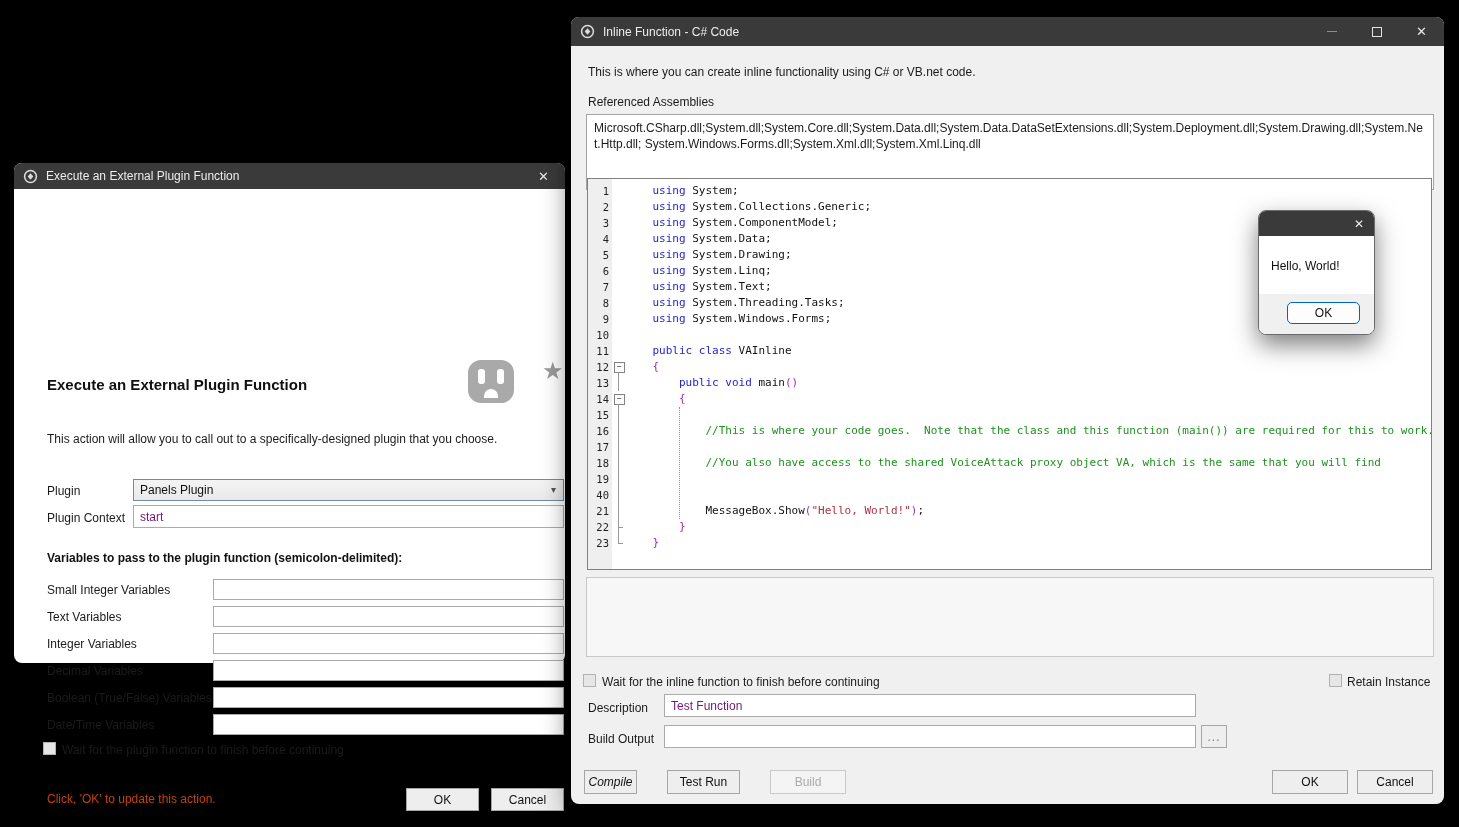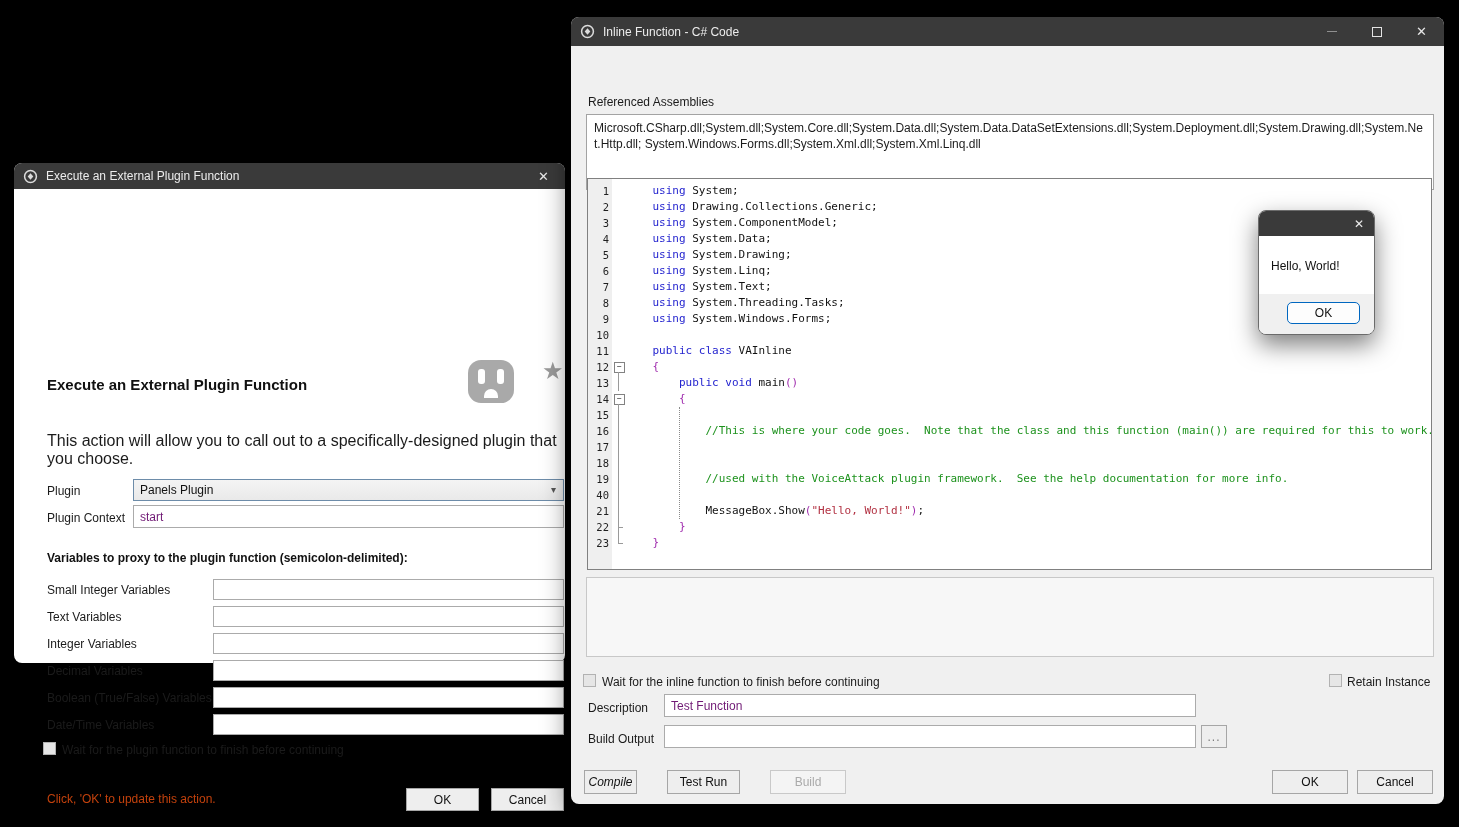--- a/index.html
+++ b/index.html
@@ -13,21 +13,21 @@
   .titlebar .title { margin-left:8px; white-space:nowrap; }
   .tb-btn { color:#e8e8e8; font-size:13px; line-height:1; cursor:default; }
 
   
   .va-icon { width:15px; height:15px; margin-left:9px; flex:0 0 auto; }
 
   
   #left-window { left:14px; top:163px; width:551px; height:500px; background:#fff; }
   #left-window .titlebar { height:26px; }
   .dlg-heading { position:absolute; left:33px; top:213px; font-size:15px; font-weight:bold; color:#111; }
-  .dlg-desc { position:absolute; left:33px; top:269px; font-size:16px; color:#1b1b1b; }
+  .dlg-desc { position:absolute; left:33px; top:269px; font-size:12px; color:#1b1b1b; }
 
   .outlet-icon { position:absolute; left:454px; top:197px; width:46px; height:43px;
                  background:#a9a9a9; border-radius:13px; }
   .outlet-slot { position:absolute; top:9px; width:7px; height:15px; background:#fff; border-radius:3px; }
   .outlet-mouth { position:absolute; left:16px; bottom:5px; width:14px; height:9px; background:#fff;
                   border-radius:7px 7px 0 0; }
   .star-icon { position:absolute; left:528px; top:194px; font-size:24px; color:#9b9b9b; }
 
   .fld-label { position:absolute; font-size:12px; color:#1b1b1b; }
   .txt-input { position:absolute; background:#fff; border:1px solid #ababab; font-size:12px;
@@ -127,21 +127,21 @@
 
   <div class="fld-label" style="left:33px; top:321px;">Plugin</div>
   <div class="combo" style="left:119px; top:316px; width:431px; height:22px;">
     <span>Panels Plugin</span>
     <span class="arrow">▾</span>
   </div>
 
   <div class="fld-label" style="left:33px; top:348px;">Plugin Context</div>
   <input class="txt-input" style="left: 119px; top: 342px; width: 431px; height: 23px;" value="start">
 
-  <div class="vars-heading">Variables to proxy to the plugin function (semicolon-delimited):</div>
+  <div class="vars-heading">Variables to pass to the plugin function (semicolon-delimited):</div>
 
   <div id="variable-rows">
       <div class="fld-label" style="left: 33px; top: 420px;">Small Integer Variables</div>
       <input class="txt-input" style="left: 199px; top: 416px; width: 351px; height: 21px;">
       <div class="fld-label" style="left: 33px; top: 447px;">Text Variables</div>
       <input class="txt-input" style="left: 199px; top: 443px; width: 351px; height: 21px;">
       <div class="fld-label" style="left: 33px; top: 474px;">Integer Variables</div>
       <input class="txt-input" style="left: 199px; top: 470px; width: 351px; height: 21px;">
       <div class="fld-label" style="left: 33px; top: 501px;">Decimal Variables</div>
       <input class="txt-input" style="left: 199px; top: 497px; width: 351px; height: 21px;">
@@ -172,35 +172,36 @@
         </span>
       <span class="cap-btn">
           <span class="max-glyph"></span>
         </span>
       <span class="cap-btn">
           <span class="x-glyph">✕</span>
         </span>
     </span>
   </div>
 
+  <div class="intro-text">This is where you can create inline functionality using C# or VB.net code.</div>
   <div class="ra-label">Referenced Assemblies</div>
   <div class="ra-box">Microsoft.CSharp.dll;System.dll;System.Core.dll;System.Data.dll;System.Data.DataSetExtensions.dll;System.Deployment.dll;System.Drawing.dll;System.Net.Http.dll; System.Windows.Forms.dll;System.Xml.dll;System.Xml.Linq.dll</div>
 
   <div class="editor">
     <div class="gutter-bg"></div>
     <div id="code-lines">
         <div class="cl" style="top: 4px;">
           <span class="ln">1</span>
           <span class="fold"></span>
           <span class="code"><span style="color: rgb(17, 17, 17);">    </span><span style="color: rgb(36, 36, 207);">using</span><span style="color: rgb(17, 17, 17);"> System;</span></span>
         </div>
         <div class="cl" style="top: 20px;">
           <span class="ln">2</span>
           <span class="fold"></span>
-          <span class="code"><span style="color: rgb(17, 17, 17);">    </span><span style="color: rgb(36, 36, 207);">using</span><span style="color: rgb(17, 17, 17);"> Drawing.Collections.Generic;</span></span>
+          <span class="code"><span style="color: rgb(17, 17, 17);">    </span><span style="color: rgb(36, 36, 207);">using</span><span style="color: rgb(17, 17, 17);"> System.Collections.Generic;</span></span>
         </div>
         <div class="cl" style="top: 36px;">
           <span class="ln">3</span>
           <span class="fold"></span>
           <span class="code"><span style="color: rgb(17, 17, 17);">    </span><span style="color: rgb(36, 36, 207);">using</span><span style="color: rgb(17, 17, 17);"> System.ComponentModel;</span></span>
         </div>
         <div class="cl" style="top: 52px;">
           <span class="ln">4</span>
           <span class="fold"></span>
           <span class="code"><span style="color: rgb(17, 17, 17);">    </span><span style="color: rgb(36, 36, 207);">using</span><span style="color: rgb(17, 17, 17);"> System.Data;</span></span>
@@ -266,26 +267,25 @@
           <span class="code"><span style="color: rgb(17, 17, 17);">            </span><span style="color: rgb(29, 146, 29);">//This is where your code goes.  Note that the class and this function (main()) are required for this to work.</span></span>
         </div>
         <div class="cl" style="top: 260px;">
           <span class="ln">17</span>
           <span class="fold f-line"></span>
           <span class="code"></span>
         </div>
         <div class="cl" style="top: 276px;">
           <span class="ln">18</span>
           <span class="fold f-line"></span>
-          <span class="code"><span style="color: rgb(17, 17, 17);">            </span></span>
+          <span class="code"><span style="color: rgb(17, 17, 17);">            </span><span style="color: rgb(29, 146, 29);">//You also have access to the shared VoiceAttack proxy object VA, which is the same that you will find</span></span>
         </div>
         <div class="cl" style="top: 292px;">
           <span class="ln">19</span>
           <span class="fold f-line"></span>
-          <span class="code"><span style="color: rgb(17, 17, 17);">            </span><span style="color: rgb(29, 146, 29);">//used with the VoiceAttack plugin framework.  See the help documentation for more info.</span></span>
         </div>
         <div class="cl" style="top: 308px;">
           <span class="ln">40</span>
           <span class="fold f-line"></span>
           <span class="code"></span>
         </div>
         <div class="cl" style="top: 324px;">
           <span class="ln">21</span>
           <span class="fold f-line"></span>
           <span class="code"><span style="color: rgb(17, 17, 17);">            </span><span style="color: rgb(17, 17, 17);">MessageBox.Show</span><span style="color: rgb(160, 44, 174);">(</span><span style="color: rgb(178, 49, 66);">"Hello, World!"</span><span style="color: rgb(160, 44, 174);">)</span><span style="color: rgb(17, 17, 17);">;</span></span>

